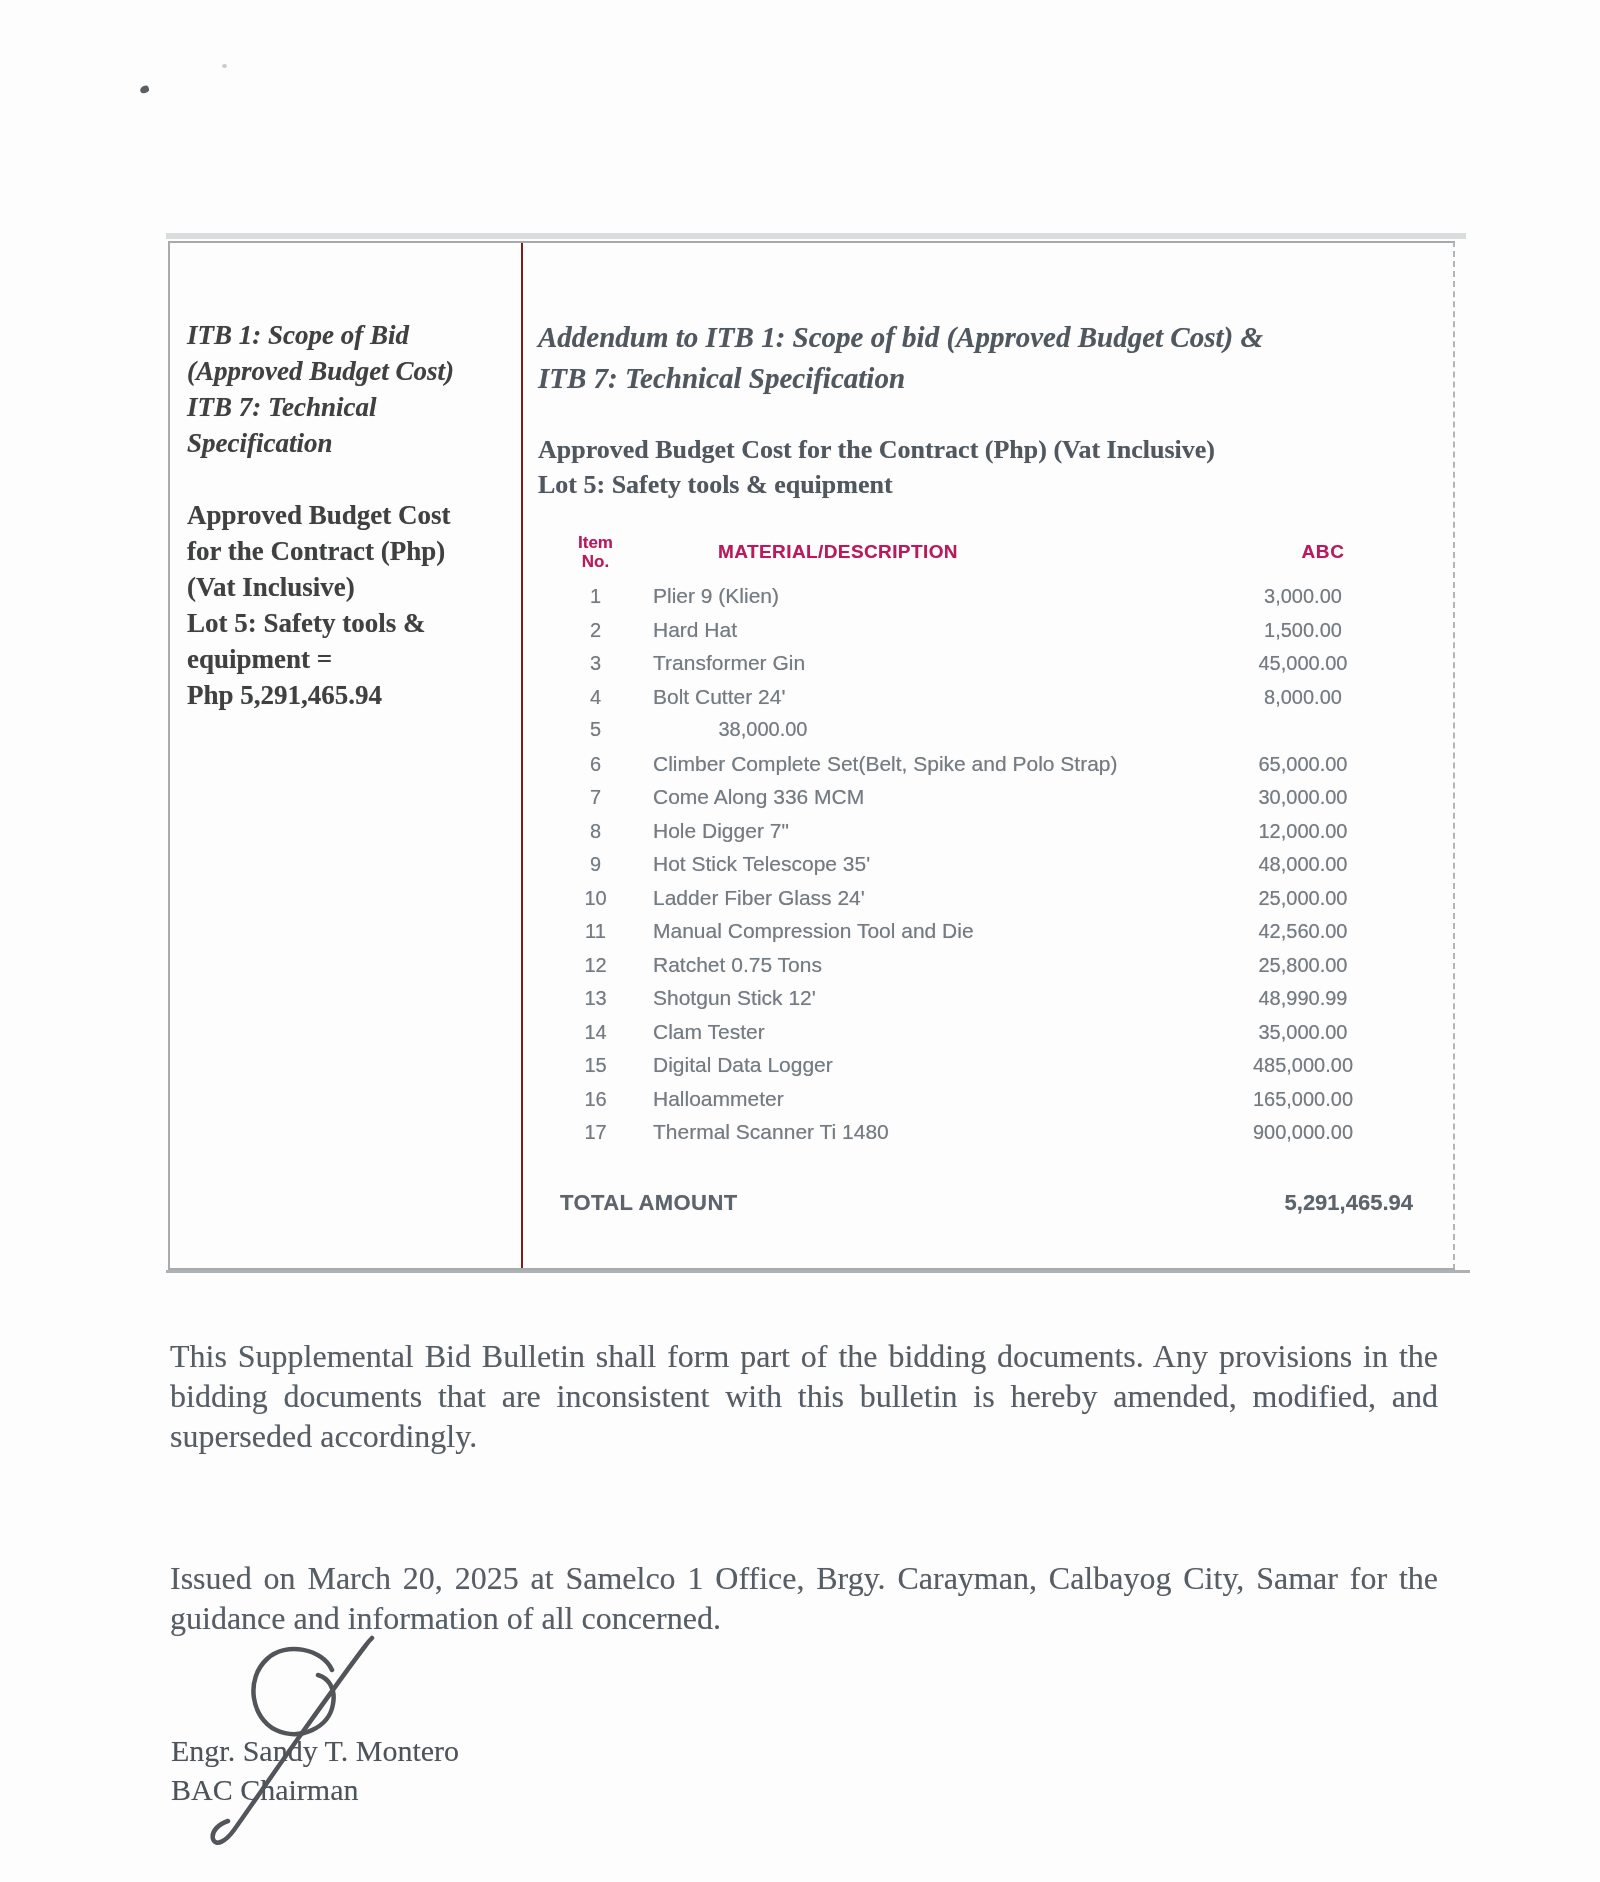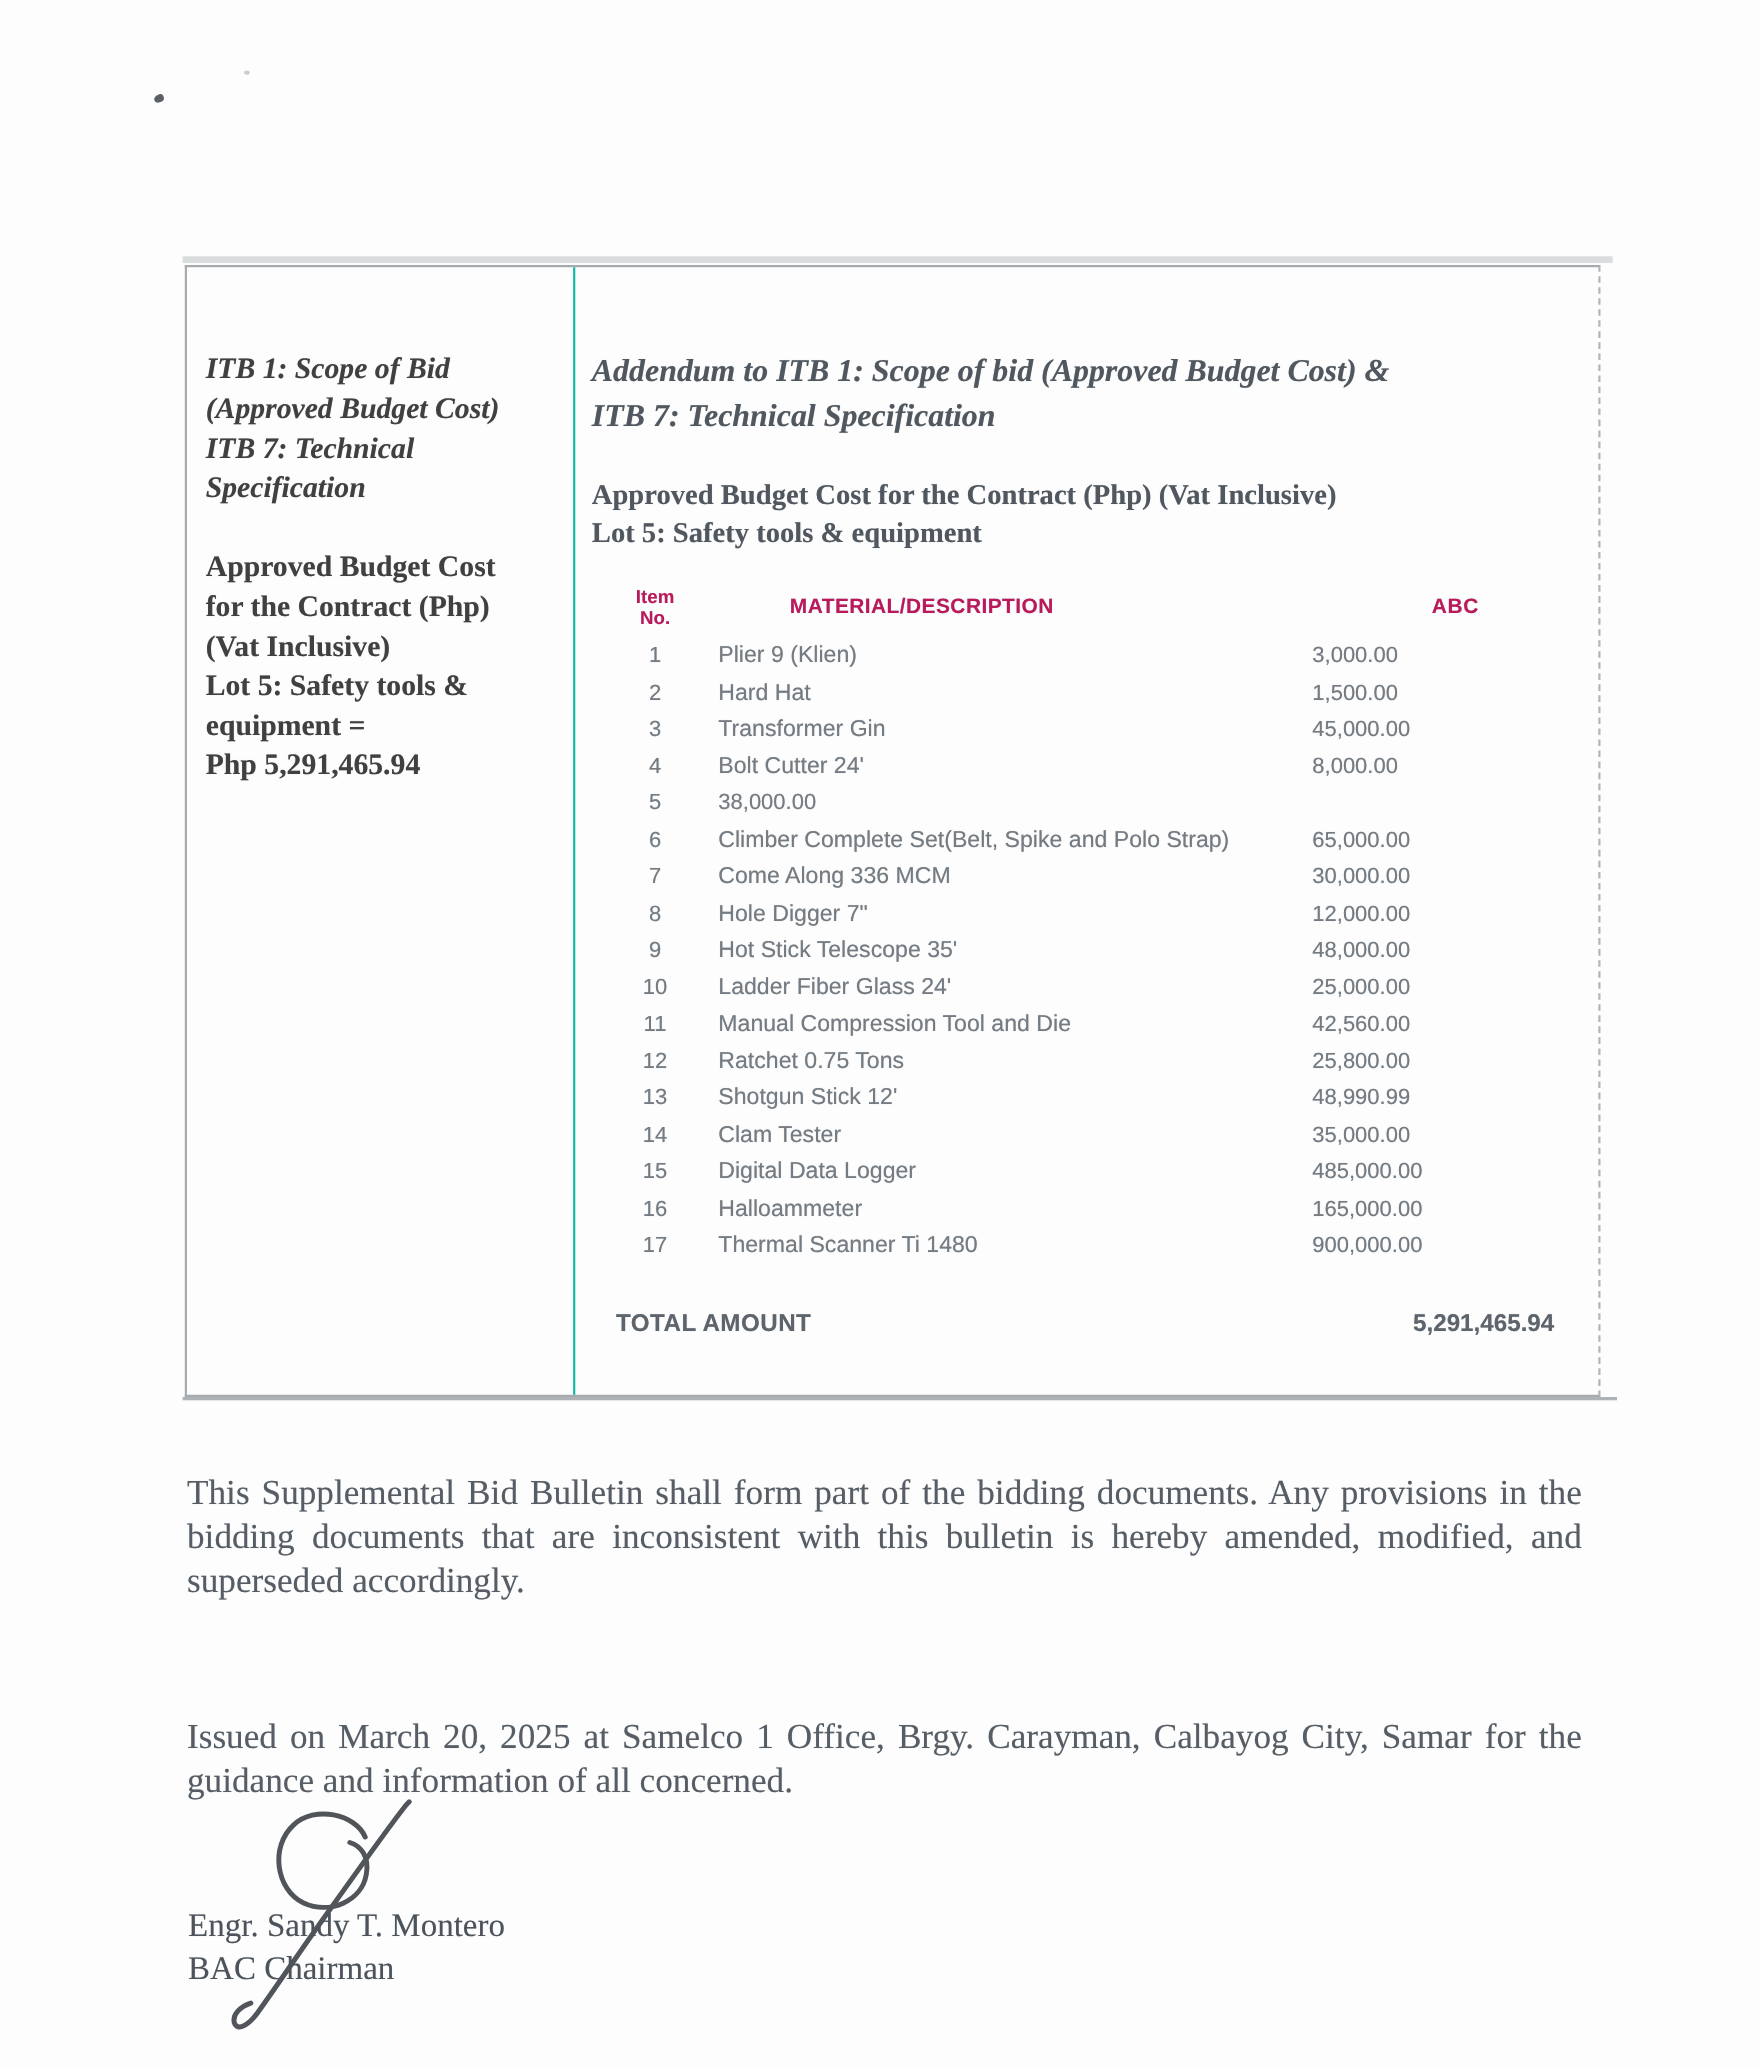--- a/index.html
+++ b/index.html
@@ -53,21 +53,21 @@
     white-space:pre-line;
   }
   .abc-heading,.lot-heading{
     font-weight:bold;
     font-size:27px;line-height:36px;
     white-space:pre-line;
   }
   .abc-heading{margin-top:36px;}
   .cell-right{
     flex:1;
-    border-left:2px solid #14b8a6;
+    border-left:2px solid #7f1d1d;
     box-sizing:border-box;
     padding:74px 0 0 15px;
     color:#50575f;
   }
   .addendum-title{
     font-weight:bold;font-style:italic;
     font-size:29px;line-height:41px;
     white-space:pre-line;
   }
   .right-subtitle{
@@ -98,21 +98,21 @@
     flex:0 0 260px;text-align:center;font-size:19px;letter-spacing:.6px;
   }
   .item-rows{margin-top:13px;}
   .item-row{
     display:flex;align-items:baseline;
     height:33.5px;
     font-size:21px;
   }
   .cell-no{flex:0 0 115px;text-align:center;font-size:20px;}
   .cell-desc{flex:1;text-align:left;}
-  .cell-abc{flex:0 0 260px;text-align:left;padding-right:40px;box-sizing:border-box;font-size:20px;}
+  .cell-abc{flex:0 0 260px;text-align:center;padding-right:40px;box-sizing:border-box;font-size:20px;}
   .total-row{
     display:flex;align-items:flex-start;
     margin-top:36px;
     font-weight:bold;color:#5d646b;
   }
   .total-label{flex:1;padding-left:22px;font-size:22px;letter-spacing:.4px;}
   .total-value{flex:0 0 280px;text-align:right;padding-right:40px;box-sizing:border-box;font-size:22px;}
   
   .para{
     position:absolute;left:170px;width:1268px;

